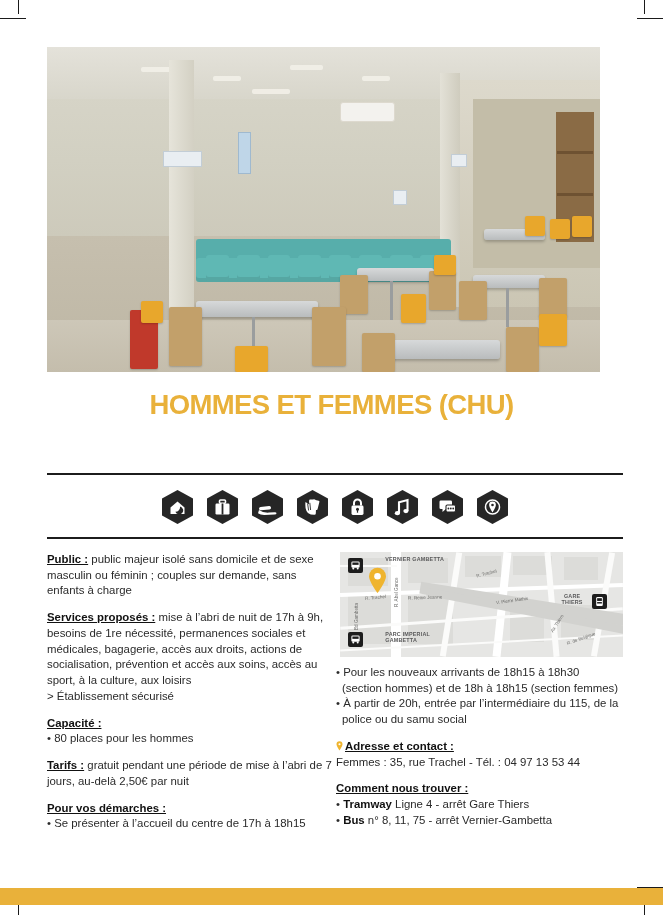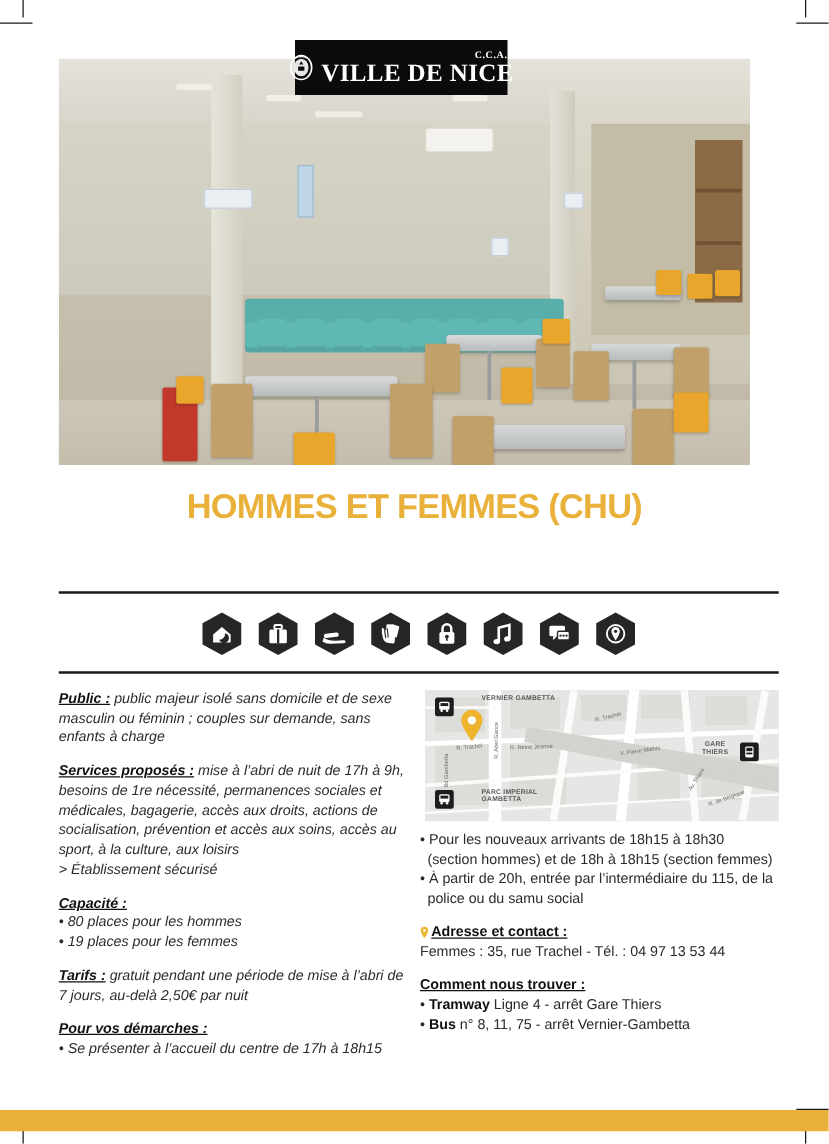--- a/index.html
+++ b/index.html
@@ -64,21 +64,21 @@
   .rule-top { top:473px; }
   .rule-bottom { top:537px; }
 
   
   .icon-row { position:absolute; left:47px; top:486px; width:576px; height:42px;
               display:flex; align-items:center; justify-content:center; gap:12px; }
   .hexbtn { position:relative; width:33px; height:36px; display:flex; align-items:center; justify-content:center; }
   .hexbtn svg { position:absolute; inset:0; width:100%; height:100%; }
 
   
-  .col-l { position:absolute; left:47px; top:552px; width:285px; color:#1b1b1b;font-style:italic; }
+  .col-l { position:absolute; left:47px; top:552px; width:285px; color:#1b1b1b; }
   .col-r { position:absolute; left:336px; top:552px; width:283px; color:#1b1b1b; }
 
   .blk { margin-bottom:11px; }
   .blk:last-child { margin-bottom:16px; }
   .body { font-size:11.4px; line-height:1.38; color:#2a2a2a; }
   .lbl { font-weight:bold; text-decoration:underline; color:#111; }
   .lbl-nb { font-weight:bold; color:#111; }
   .li { font-size:11.4px; line-height:1.38; color:#2a2a2a; }
 
   
@@ -170,32 +170,20 @@
       <div class="chair chair-y" style="left:17%;top:78%;width:4%;height:7%;"></div>
       <div class="chair chair-y" style="left:34%;top:92%;width:6%;height:8%;"></div>
 
       <div class="table" style="left:62%;top:90%;width:20%;height:6%;"></div>
       <div class="chair" style="left:57%;top:88%;width:6%;height:12%;"></div>
       <div class="chair" style="left:83%;top:86%;width:6%;height:14%;"></div>
       <div class="chair chair-y" style="left:89%;top:82%;width:5%;height:10%;"></div>
     </div>
   </div>
 
-  <div class="logo">
-    <svg class="logo-crest" viewBox="0 0 24 26">
-      <ellipse cx="12" cy="13" rx="10" ry="11.5" fill="none" stroke="#fff" stroke-width="1.6"></ellipse>
-      <ellipse cx="12" cy="13" rx="7" ry="8.5" fill="#fff" opacity=".9"></ellipse>
-      <path d="M12 7 l2 3 h-4 z M9 12 h6 v4 h-6 z" fill="#0b0b0b"></path>
-      <path d="M6 4 q6 -3 12 0" stroke="#fff" stroke-width="1.3" fill="none"></path>
-    </svg>
-    <div class="logo-text">
-      <div class="logo-ccas">C.C.A.S</div>
-      <div class="logo-ville">VILLE DE NICE</div>
-    </div>
-  </div>
 
   <div class="title">
     <div>HOMMES ET FEMMES (CHU)</div>
   </div>
 
   <div class="rule rule-top"></div>
   <div class="rule rule-bottom"></div>
 
   <div class="icon-row">
 
@@ -286,21 +274,20 @@
     <div class="blk">
       <p class="body">
         <span class="lbl">Services proposés :</span><span> mise à l’abri de nuit de 17h à 9h, besoins de 1re nécessité, permanences sociales et médicales, bagagerie, accès aux droits, actions de socialisation, prévention et accès aux soins, accès au sport, à la culture, aux loisirs</span>
       </p>
       <p class="body">&gt; Établissement sécurisé</p>
     </div>
 
     <div class="blk">
       <p class="body"><span class="lbl">Capacité :</span></p>
       <p class="li">• 80 places pour les hommes</p>
-      <p class="li">• 19 places pour les femmes</p>
     </div>
 
     <div class="blk">
       <p class="body">
         <span class="lbl">Tarifs :</span><span> gratuit pendant une période de mise à l’abri de 7 jours, au-delà 2,50€ par nuit</span>
       </p>
     </div>
 
     <div class="blk">
       <p class="body"><span class="lbl">Pour vos démarches :</span></p>

